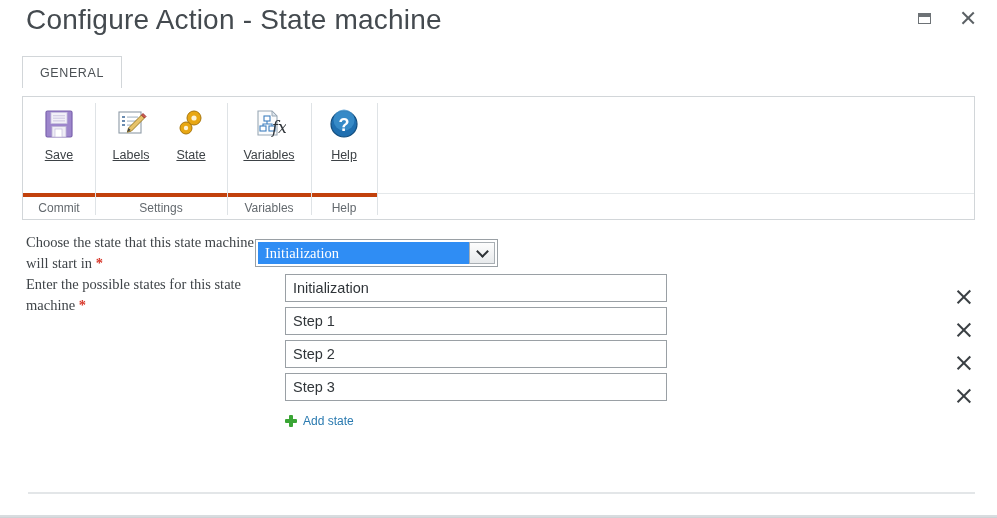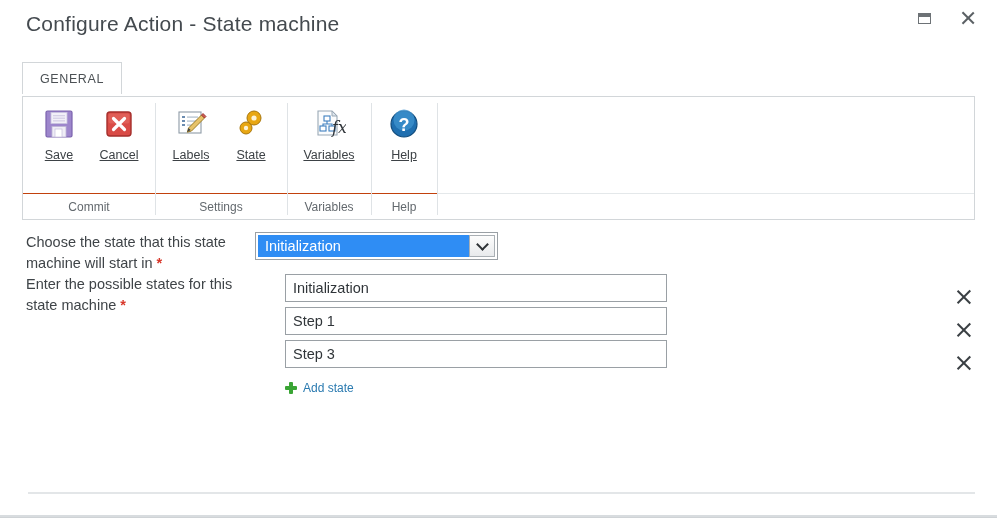--- a/index.html
+++ b/index.html
@@ -27,22 +27,22 @@
     background: #d8dcdf;
   }
 
   
   .titlebar {
     position: relative;
     height: 46px;
   }
   .title-text {
     position: absolute;
-    left: 26px; top: 12px;
-    font-size: 21px;
+    left: 26px; top: 4px;
+    font-size: 28px;
     color: #444a4f;
     font-weight: 400;
     letter-spacing: .2px;
     white-space: nowrap;
   }
   .win-controls {
     position: absolute;
     right: 14px; top: 4px;
     display: flex;
     align-items: center;
@@ -70,21 +70,21 @@
     left: 50%; top: 0;
     width: 1.7px; height: 16px;
     background: #5b6064;
   }
   .close-glyph::before { transform: translateX(-50%) rotate(45deg); }
   .close-glyph::after  { transform: translateX(-50%) rotate(-45deg); }
 
   
   .tabstrip {
     position: absolute;
-    left: 22px; top: 62px;
+    left: 22px; top: 56px;
     height: 32px;
     display: flex;
     align-items: flex-start;
   }
   .tab {
     height: 32px;
     padding: 0 17px;
     display: flex; align-items: center;
     font-size: 12.5px;
     color: #4c5155;
@@ -147,21 +147,21 @@
     font-size: 12.5px;
     color: #3d4246;
     white-space: nowrap;
     text-decoration: underline;
   }
   .rgroup-title {
     height: 26px;
     display: flex; align-items: center; justify-content: center;
     font-size: 12px;
     color: #63696e;
-    border-top: 1px solid #c2410c;
+    border-top: 4px solid #c2410c;
   }
   .filler-wrap {
     flex: 1;
     display: flex; flex-direction: column;
     position: relative;
   }
   .filler-wrap::before {
     content: "";
     position: absolute;
     left: 0; top: 6px; bottom: 4px;
@@ -171,21 +171,22 @@
   .filler-wrap .rgroup-title { border-top: 1px solid #e4e8ea; }
 
   
   .form {
     position: absolute;
     left: 0; top: 232px;
     width: 997px;
   }
   .frow {
     display: flex;
-    align-items: flex-start;
+    align-items: center;
+    font-family: Liberation Serif, serif;
   }
   .flabel {
     width: 255px;
     padding-left: 26px;
     font-size: 14.5px;
     color: #3f4448;
     line-height: 21px;
   }
   .req { color: #d8372a; font-weight: bold; }
 
@@ -330,30 +331,20 @@
               <rect x="4" y="4" width="26" height="26" rx="1.5" fill="#9d86cc" stroke="#7b63ad" stroke-width="1.2"></rect>
               <rect x="9" y="5.5" width="16" height="11" fill="#f2f0f8" stroke="#c9c2de" stroke-width="0.8"></rect>
               <rect x="11" y="8" width="12" height="1.3" fill="#d5d0e6"></rect>
               <rect x="11" y="10.6" width="12" height="1.3" fill="#d5d0e6"></rect>
               <rect x="11" y="13.2" width="12" height="1.3" fill="#d5d0e6"></rect>
               <rect x="10" y="19.5" width="14" height="10.5" fill="#efedf6" stroke="#bdb4d6" stroke-width="0.8"></rect>
               <rect x="13" y="22" width="7" height="8" fill="#ffffff" stroke="#c6bedc" stroke-width="0.7"></rect>
             </svg>
           </span>
           <span class="lbl">Save</span>
-        </button>
-        <button class="rbtn">
-          <span class="ico">
-            <svg width="34" height="34" viewBox="0 0 34 34">
-              <rect x="5" y="5" width="24" height="24" rx="3" fill="#d94b46" stroke="#a52f2c" stroke-width="1.4"></rect>
-              <rect x="6.5" y="6.5" width="21" height="10" rx="2" fill="#e2655f" opacity="0.75"></rect>
-              <path d="M11.5 11.5 L22.5 22.5 M22.5 11.5 L11.5 22.5" stroke="#ffffff" stroke-width="3.2" stroke-linecap="round"></path>
-            </svg>
-          </span>
-          <span class="lbl">Cancel</span>
         </button>
       </div>
       <div class="rgroup-title">Commit</div>
     </div>
 
     <div class="rgroup">
       <div class="rgroup-items">
         <button class="rbtn">
           <span class="ico">
             <svg width="34" height="34" viewBox="0 0 34 34">
@@ -469,20 +460,26 @@
         </button>
       </div>
 
       <div class="state-row">
         <input class="state-input" type="text" value="Step 1" style="">
         <button class="del-btn">
           <span class="x-glyph"></span>
         </button>
       </div>
 
+      <div class="state-row">
+        <input class="state-input" type="text" value="Step 2" style="">
+        <button class="del-btn">
+          <span class="x-glyph"></span>
+        </button>
+      </div>
 
       <div class="state-row">
         <input class="state-input" type="text" value="Step 3" style="">
         <button class="del-btn">
           <span class="x-glyph"></span>
         </button>
       </div>
 
       <div class="add-row">
         <span class="plus-ico"></span>

